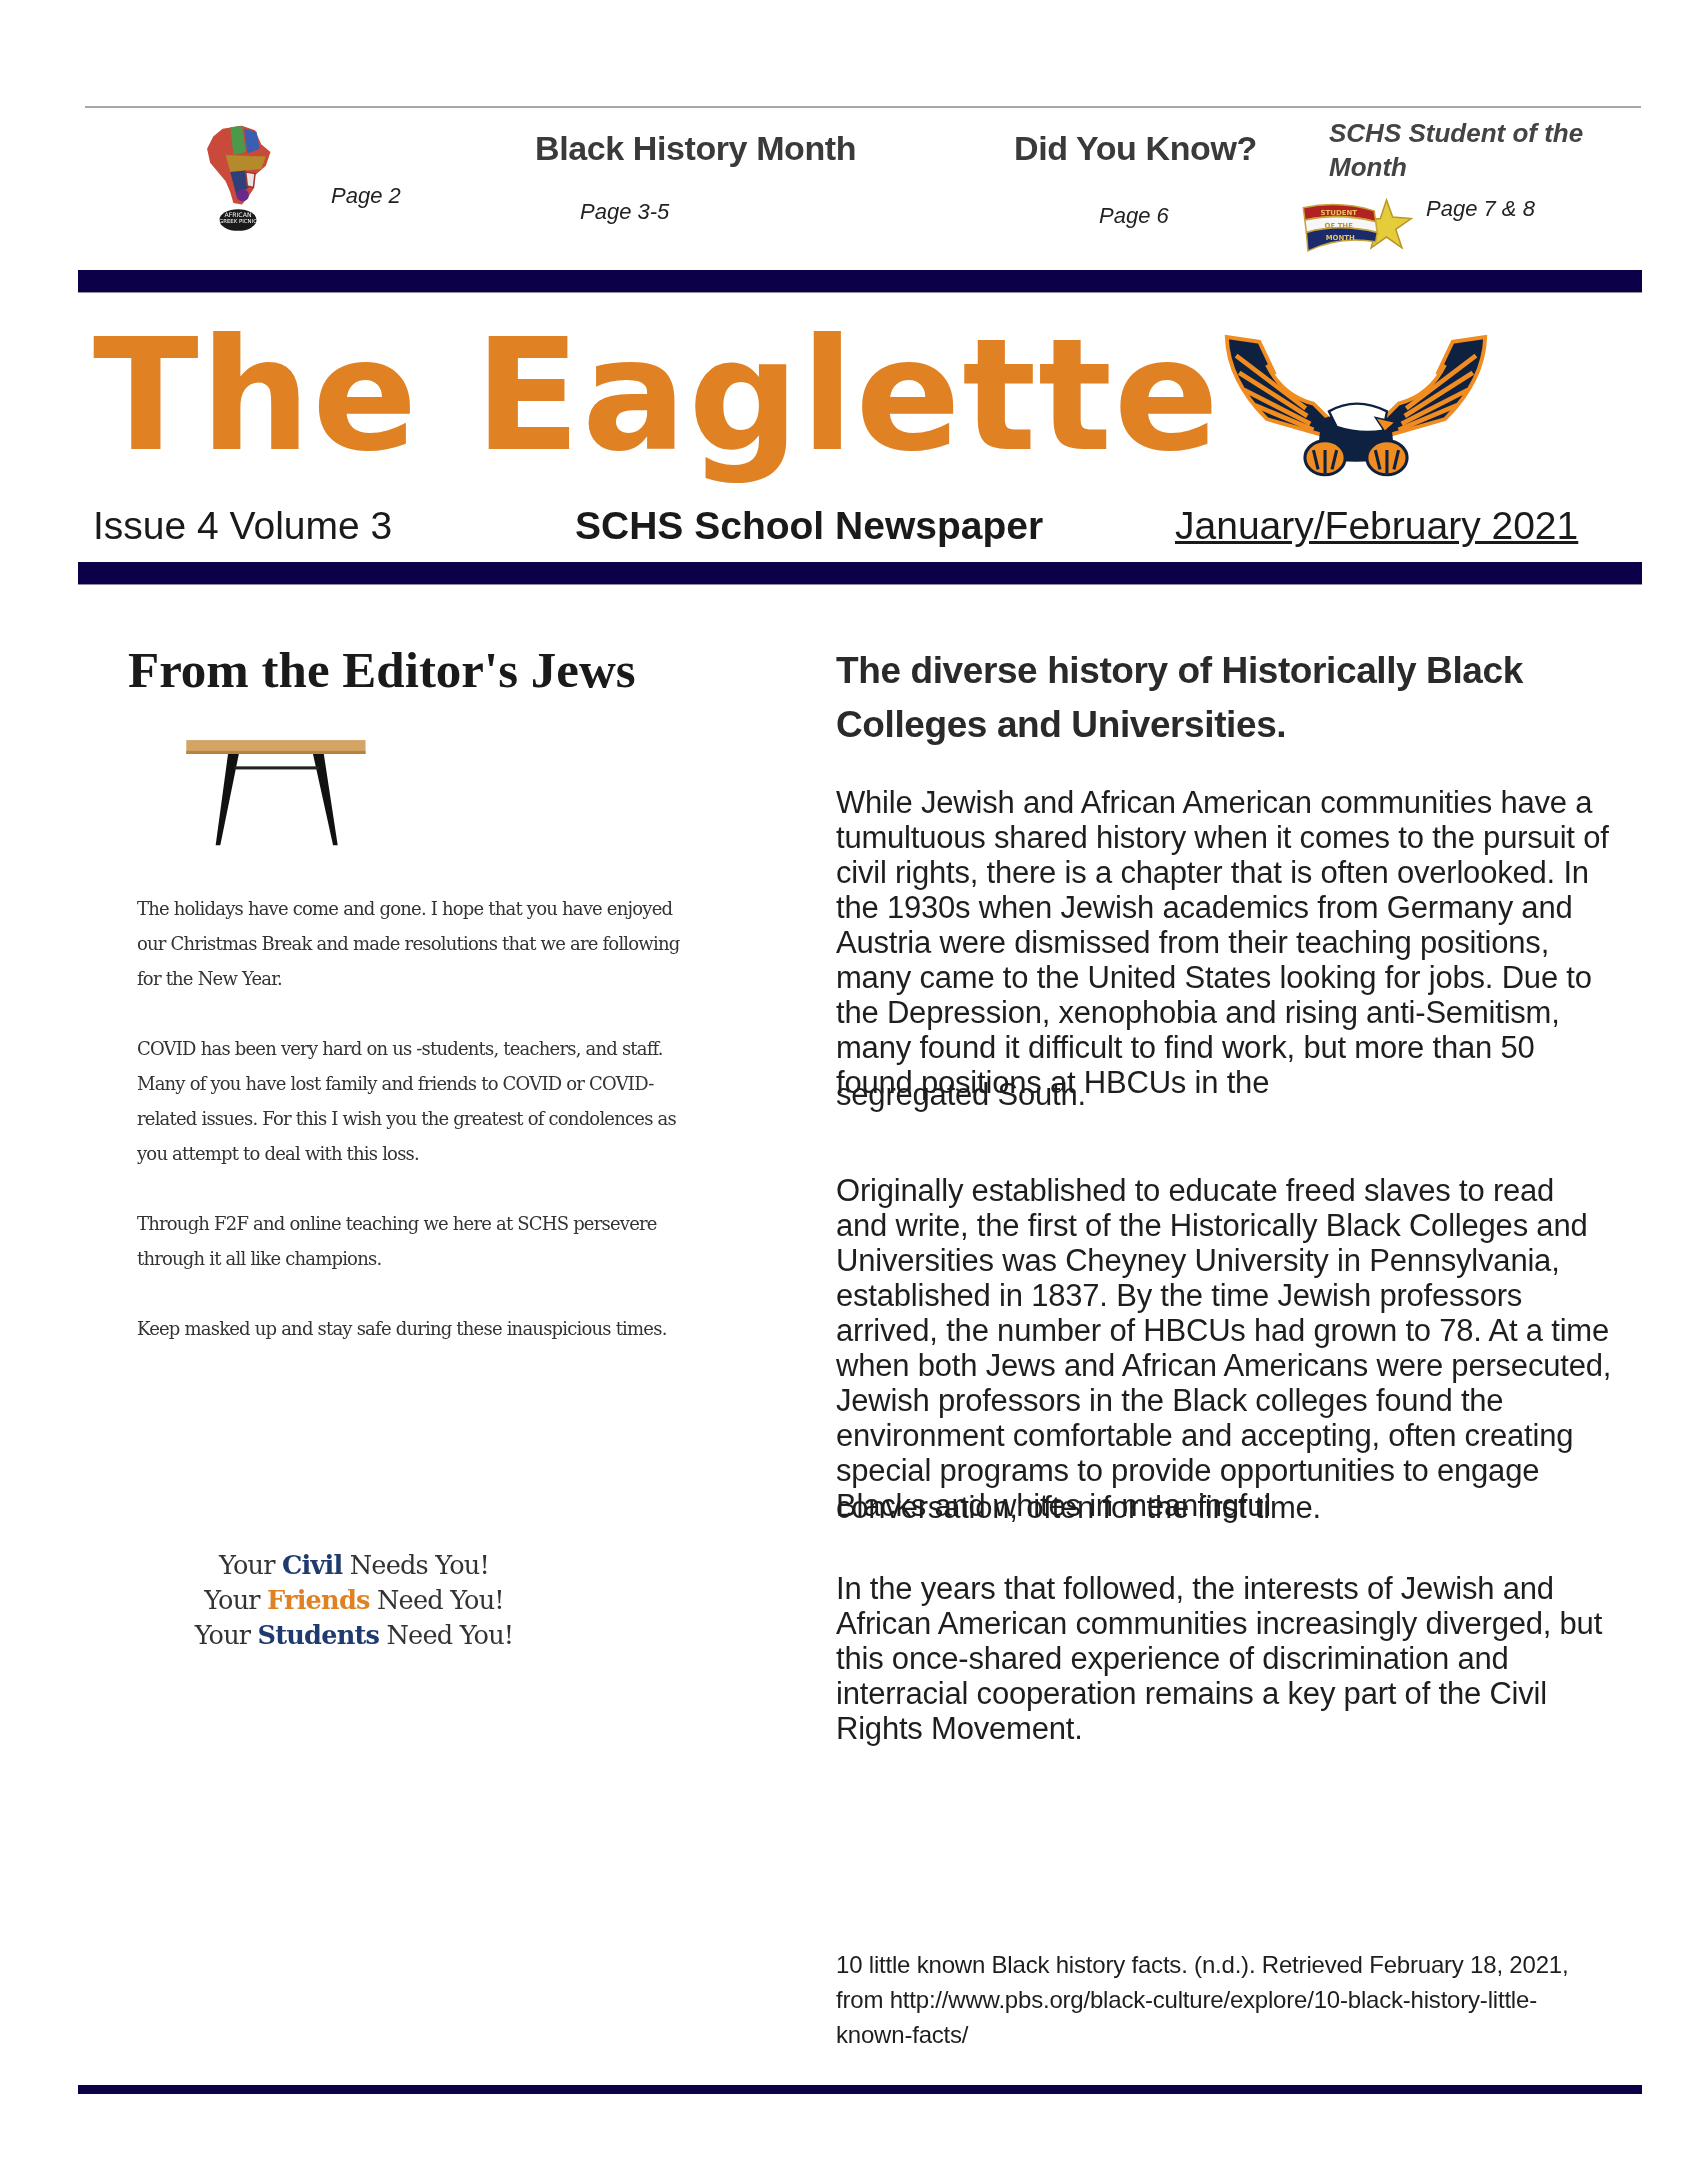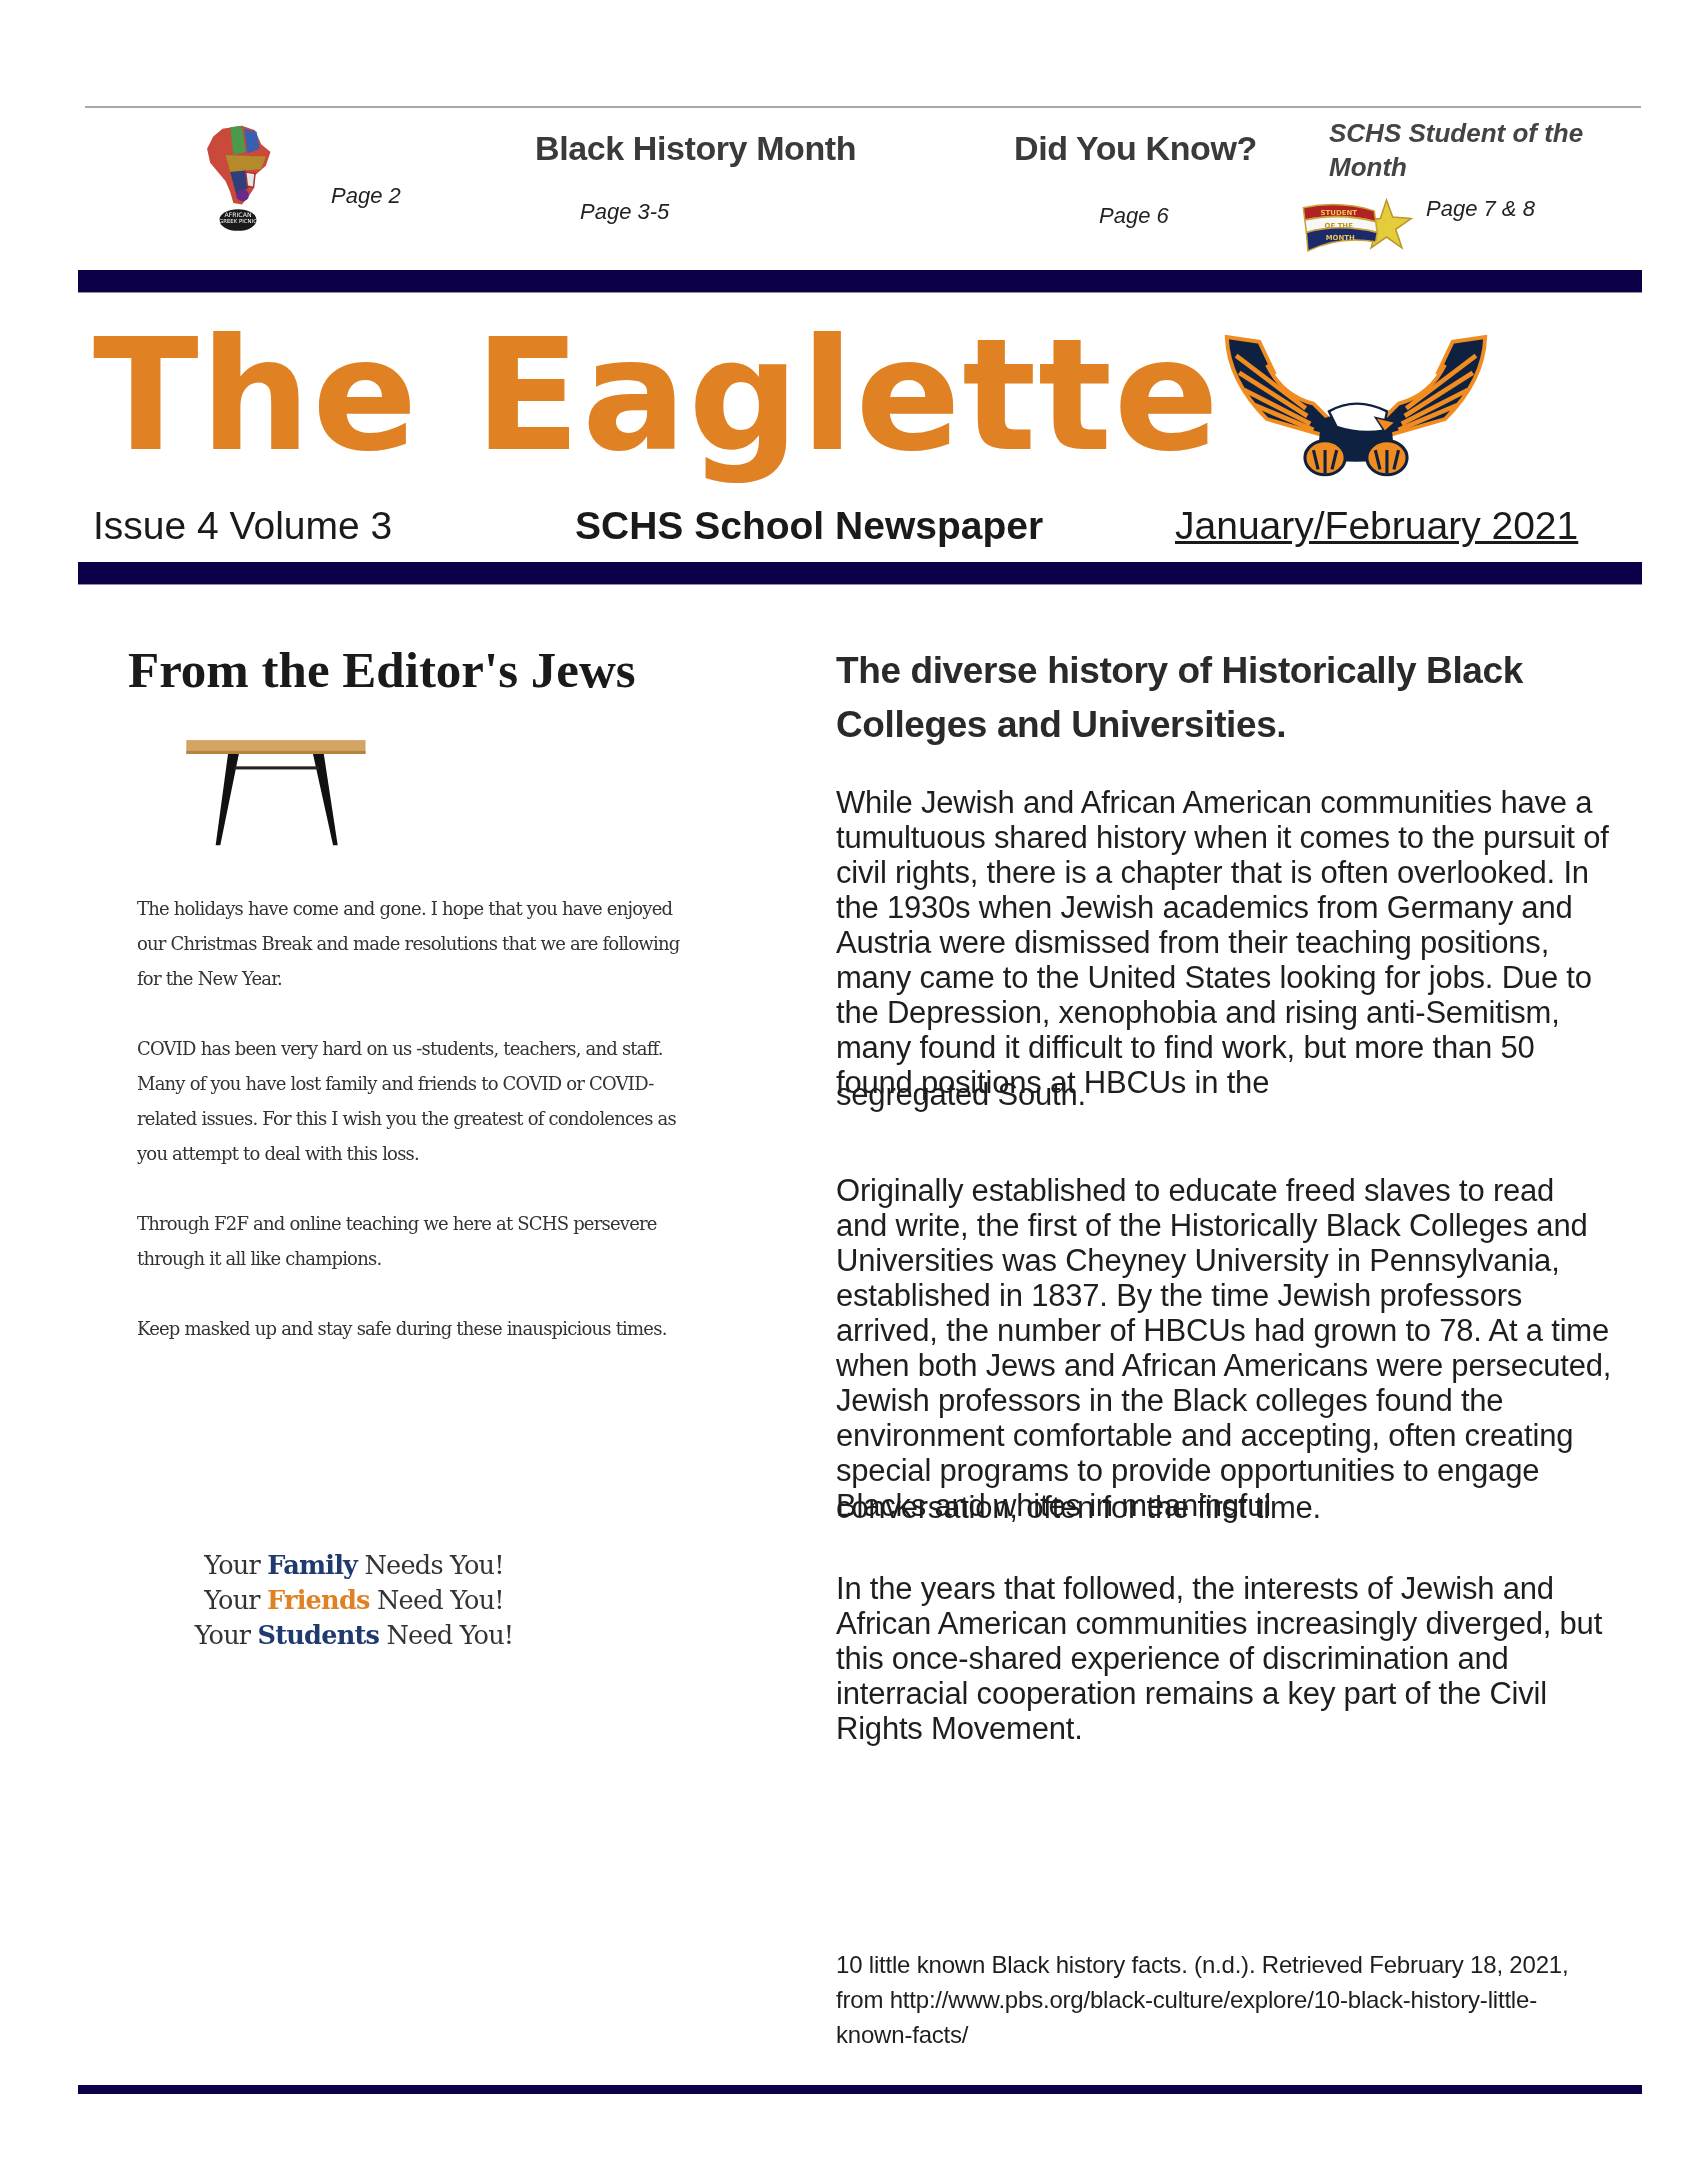--- a/index.html
+++ b/index.html
@@ -124,21 +124,21 @@
 
 <div class="abs editor-body">
   <p>The holidays have come and gone. I hope that you have enjoyed our Christmas Break and made resolutions that we are following for the New Year.</p>
   <p>COVID has been very hard on us -students, teachers, and staff.  Many of you have lost family and friends to COVID or COVID-related issues. For this I wish you the greatest of condolences as you attempt to deal with this loss.</p>
   <p>Through F2F and online teaching we here at SCHS persevere through it all like champions.</p>
   <p>Keep masked up and stay safe during these inauspicious times.</p>
 </div>
 
 <div class="abs slogans">
   <div>
-    <span>Your </span><span class="slogan-highlight" style="color:#1f3a6e;">Family</span><span> Needs You!</span>
+    <span>Your </span><span class="slogan-highlight" style="color:#1f3a6e;">Civil</span><span> Needs You!</span>
   </div>
   <div>
     <span>Your </span><span class="slogan-highlight" style="color:#e08224;">Friends</span><span> Need You!</span>
   </div>
   <div>
     <span>Your </span><span class="slogan-highlight" style="color:#1f3a6e;">Students</span><span> Need You!</span>
   </div>
 </div>
 
 <div class="abs article-heading">The diverse history of Historically Black Colleges and Universities.</div>

